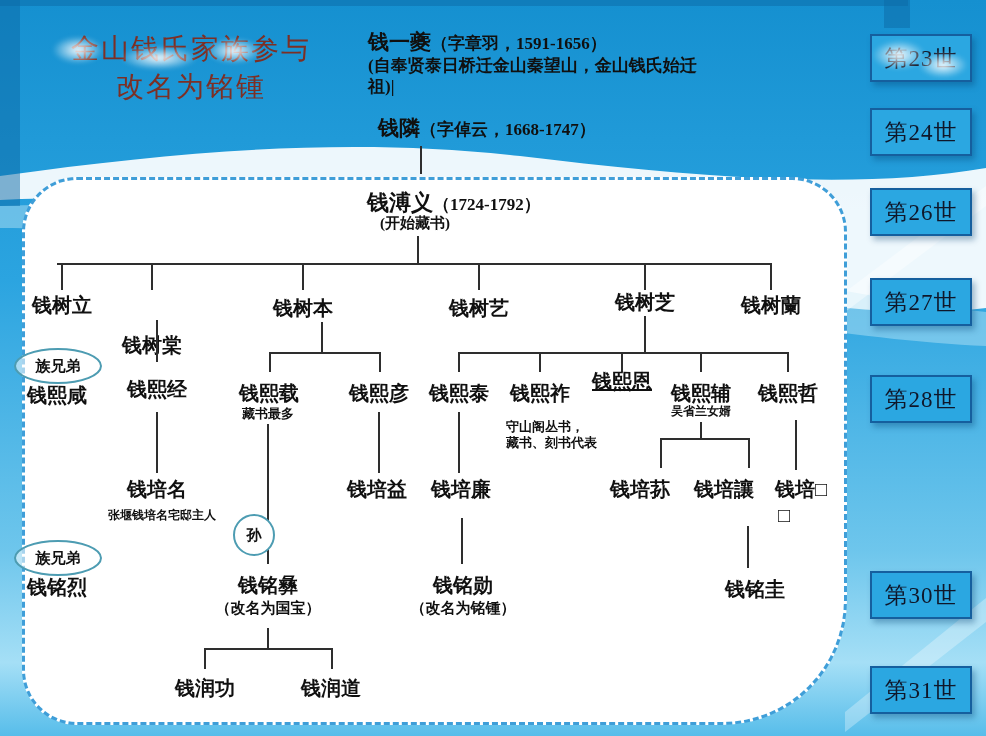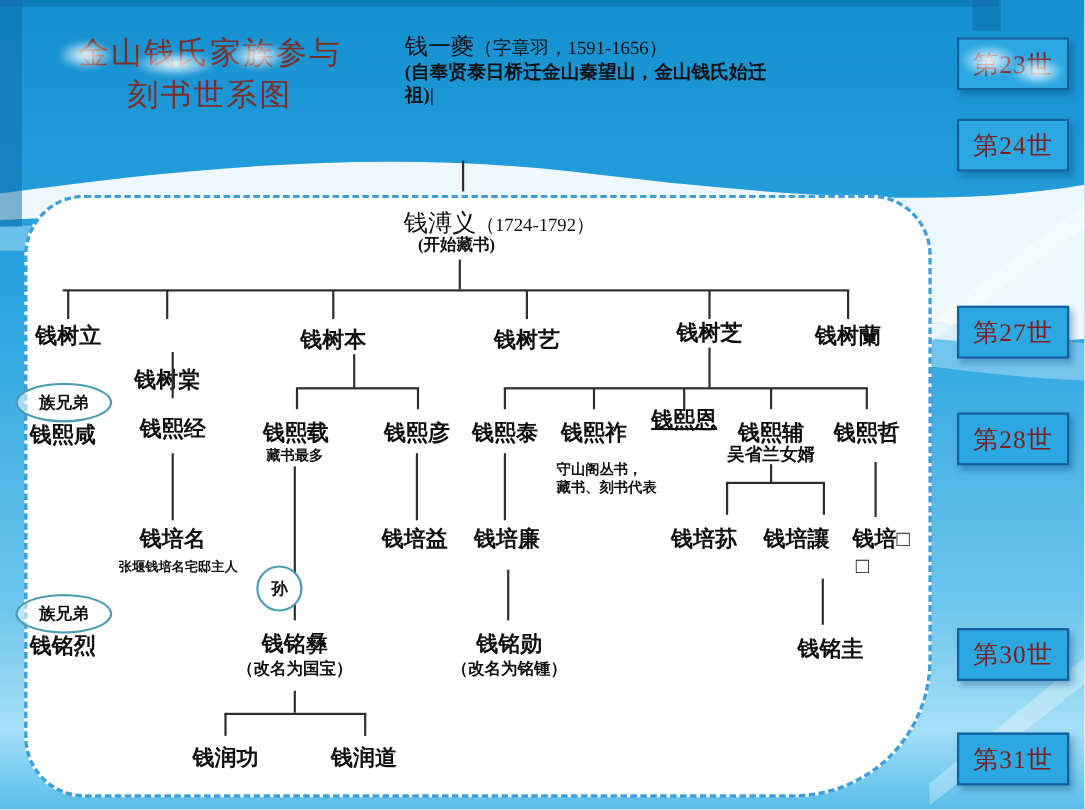--- a/index.html
+++ b/index.html
@@ -19,42 +19,42 @@
   .layer{position:absolute;left:0;top:0;width:986px;height:736px;z-index:3;}
   
   .title{
     position:absolute; left:28px; top:30px; width:326px; text-align:center;
     font-size:28px; line-height:38px; color:#7d2f24; letter-spacing:2px;
   }
   .smudge{position:absolute;border-radius:50%;z-index:6;pointer-events:none;
     background:radial-gradient(ellipse at center, rgba(255,255,255,.95) 0%, rgba(255,255,255,0) 70%);
     filter:blur(2px);}
   
-  .toptext{position:absolute;color:#101010;font-weight:normal;white-space:nowrap;}
+  .toptext{position:absolute;color:#101010;font-weight:bold;white-space:nowrap;}
   .nm{font-size:21px;}
   .dt{font-size:17px;}
   .topnote{position:absolute;color:#101010;font-weight:bold;font-size:17px;line-height:21px;white-space:nowrap;}
   
   .name{position:absolute;transform:translateX(-50%);font-size:20px;font-weight:bold;color:#101010;white-space:nowrap;}
   .note{position:absolute;transform:translateX(-50%);font-weight:bold;color:#101010;white-space:nowrap;}
   .note-l{position:absolute;font-weight:bold;color:#101010;white-space:nowrap;}
   
   .ln{position:absolute;background:#2e2e2e;}
   
   .ellipse{
     position:absolute;border:2px solid #4d9cb2;border-radius:50%;
     display:flex;align-items:center;justify-content:center;
     font-size:15px;font-weight:bold;color:#101010;background:rgba(255,255,255,.55);
   }
   
   .gbox{
     position:absolute;left:870px;width:98px;height:44px;z-index:4;
     background:#2ba7e1;border:2px solid #155f9e;
     display:flex;align-items:center;justify-content:center;
-    font-size:23px;color:#7f1d1d;letter-spacing:1px;
+    font-size:23px;color:#0f172a;letter-spacing:1px;
     box-shadow:3px 4px 6px rgba(0,60,110,.35);
   }
 </style>
 </head>
 <body>
 
 <div class="slide">
 
   <svg class="bg-svg" width="986" height="736">
     <path d="M0,176 C200,148 360,138 520,156 C700,178 860,190 986,168 L986,308 C860,324 700,288 500,240 C300,198 120,194 0,200 Z" fill="#ffffff" opacity="0.92"></path>
@@ -65,34 +65,37 @@
   <div class="edge" style="left:0;top:0;width:908px;height:6px;"></div>
   <div class="edge" style="left:0;top:0;width:20px;height:206px;"></div>
   <div class="edge" style="left:884px;top:0;width:26px;height:28px;"></div>
 
   <div class="panel"></div>
 
   <div class="layer">
 
     <div class="title">
       <div>金山钱氏家族参与</div>
-      <div>刻书世系图</div>
+      <div>改名为铭锺</div>
     </div>
     <div class="smudge" style="left:52px;top:36px;width:52px;height:28px;"></div>
     <div class="smudge" style="left:120px;top:46px;width:78px;height:24px;"></div>
     <div class="smudge" style="left:206px;top:38px;width:56px;height:26px;"></div>
 
     <div class="toptext" style="left:368px;top:28px;">
       <span class="nm">钱一夔</span><span class="dt">（字章羽，1591-1656）</span>
     </div>
     <div class="topnote" style="left:368px;top:55px;">
       <span>(自奉贤泰日桥迁金山秦望山，金山钱氏始迁</span><br>
       <span>祖)|</span>
     </div>
 
+    <div class="toptext" style="left:378px;top:114px;">
+      <span class="nm">钱隣</span><span class="dt">（字倬云，1668-1747）</span>
+    </div>
     <div class="ln" style="left:420px;top:146px;width:2px;height:28px;"></div>
 
     <div class="toptext" style="left:367px;top:188px;">
       <span class="nm" style="font-size:22px;">钱溥义</span><span class="dt">（1724-1792）</span>
     </div>
     <div class="topnote" style="left:380px;top:213px;font-size:15px;">(开始藏书)</div>
     <div class="ln" style="left:417px;top:236px;width:2px;height:27px;"></div>
 
     <div class="ln" style="left:57px;top:263px;width:715px;height:2px;"></div>
     <div class="ln" style="left:61px;top:264px;width:2px;height:26px;"></div>
@@ -131,21 +134,21 @@
     <div class="note" style="left:268px;top:405px;font-size:13px;">藏书最多</div>
     <div class="name" style="left:379px;top:380px;">钱熙彦</div>
     <div class="name" style="left:459px;top:380px;">钱熙泰</div>
     <div class="name" style="left:540px;top:380px;">钱熙祚</div>
     <div class="note-l" style="left:506px;top:419px;font-size:13px;line-height:16px;">
       <span>守山阁丛书，</span><br>
       <span>藏书、刻书代表</span>
     </div>
     <div class="name" style="left:622px;top:368px;text-decoration:underline;">钱熙恩</div>
     <div class="name" style="left:701px;top:380px;">钱熙辅</div>
-    <div class="note" style="left:701px;top:403px;font-size:16px;">吴省兰女婿</div>
+    <div class="note" style="left:701px;top:403px;font-size:12px;">吴省兰女婿</div>
     <div class="name" style="left:788px;top:380px;">钱熙哲</div>
 
     <div class="ln" style="left:156px;top:412px;width:2px;height:61px;"></div>
     <div class="ln" style="left:267px;top:424px;width:2px;height:140px;"></div>
     <div class="ln" style="left:378px;top:412px;width:2px;height:61px;"></div>
     <div class="ln" style="left:458px;top:412px;width:2px;height:61px;"></div>
     <div class="ln" style="left:700px;top:422px;width:2px;height:17px;"></div>
     <div class="ln" style="left:660px;top:438px;width:90px;height:2px;"></div>
     <div class="ln" style="left:660px;top:439px;width:2px;height:29px;"></div>
     <div class="ln" style="left:748px;top:439px;width:2px;height:29px;"></div>
@@ -187,20 +190,23 @@
   </div>
 
   <div class="gbox" style="top:34px;">
     <span>第23世</span>
   </div>
   <div class="smudge" style="left:872px;top:40px;width:54px;height:30px;"></div>
   <div class="smudge" style="left:918px;top:52px;width:50px;height:26px;"></div>
   <div class="gbox" style="top:108px;">
     <span>第24世</span>
   </div>
+  <div class="gbox" style="top:188px;">
+    <span>第26世</span>
+  </div>
   <div class="gbox" style="top:278px;">
     <span>第27世</span>
   </div>
   <div class="gbox" style="top:375px;">
     <span>第28世</span>
   </div>
   <div class="gbox" style="top:571px;">
     <span>第30世</span>
   </div>
   <div class="gbox" style="top:666px;">

